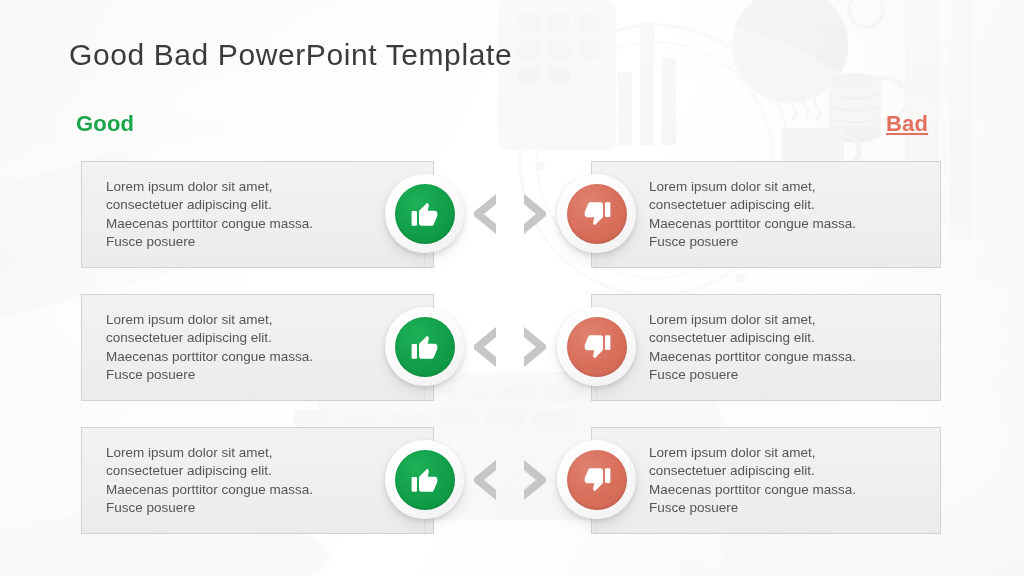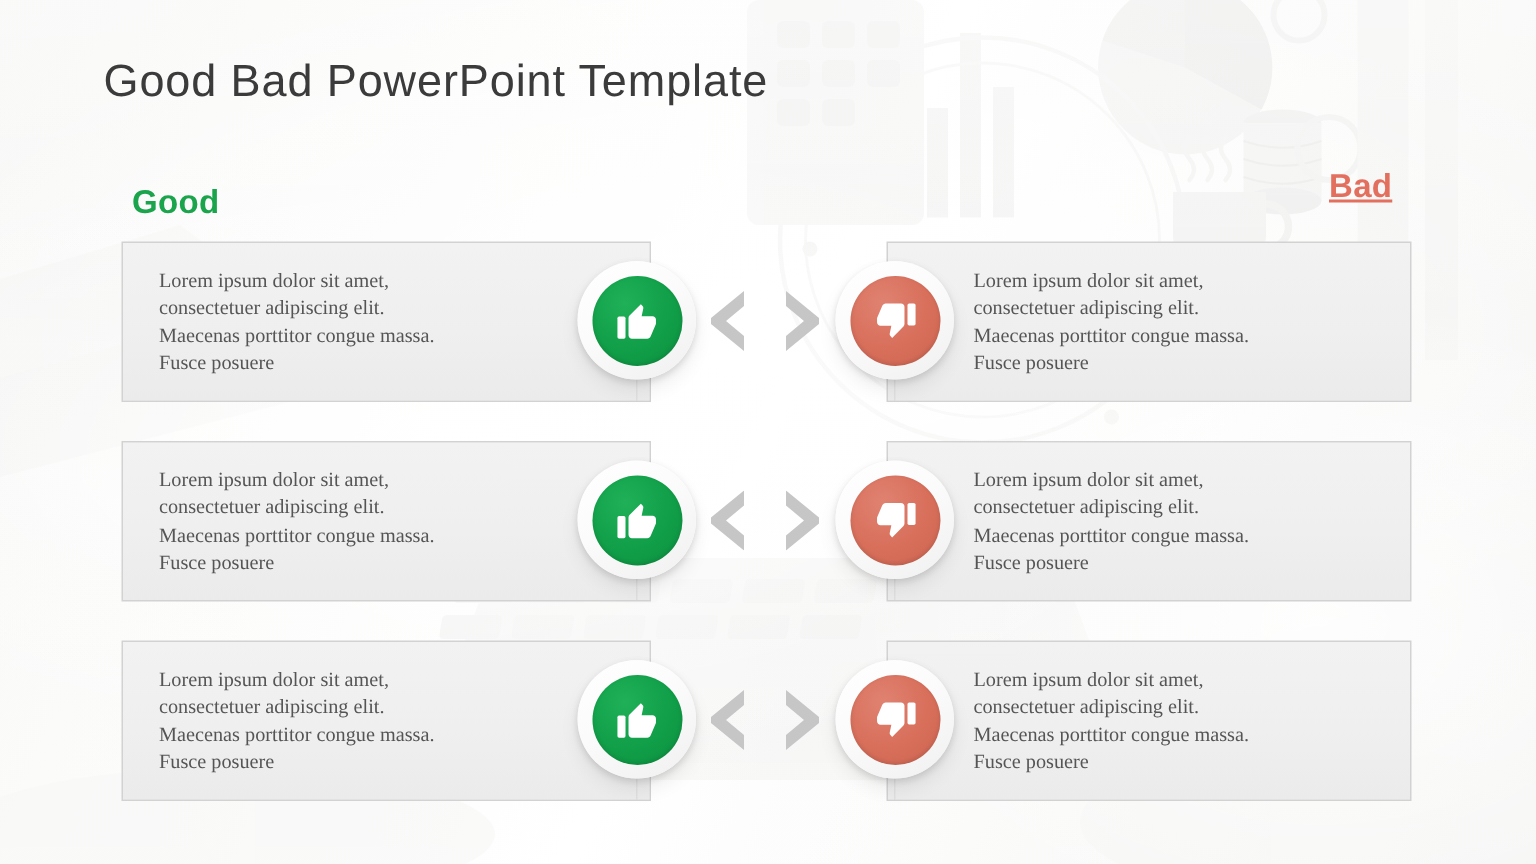--- a/index.html
+++ b/index.html
@@ -61,25 +61,25 @@
 
   
   .col-head {
     position: absolute;
     top: 111px;
     font-size: 22px;
     font-weight: bold;
     letter-spacing: 0.2px;
     white-space: nowrap;
   }
-  .col-head.good { left: 88px; margin-top: 11px; }
+  .col-head.good { left: 76px; }
   .col-head.bad  { left: 886px; text-decoration: underline; }
 
   
-  .rows { position: absolute; inset: 0; font-family: Liberation Serif, serif; }
+  .rows { position: absolute; inset: 0; }
 
   .row {
     position: absolute;
     left: 0;
     width: 1024px;
     height: 107px;
   }
   .row.r0 { top: 161px; }
   .row.r1 { top: 294px; }
   .row.r2 { top: 427px; }

